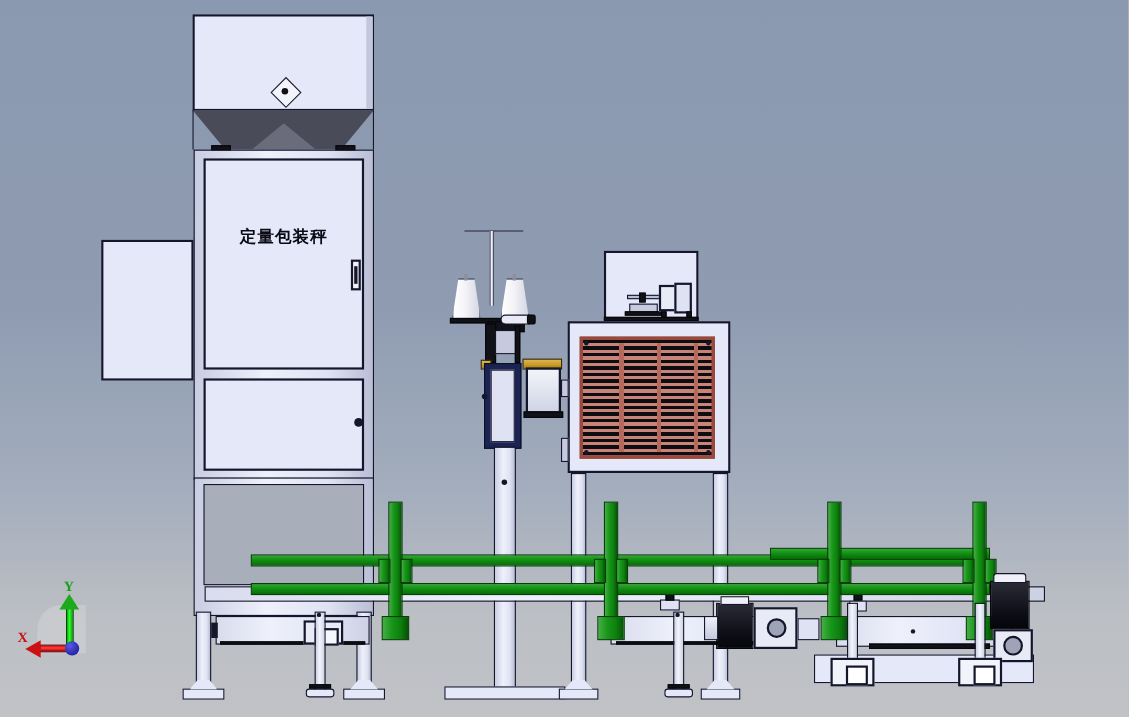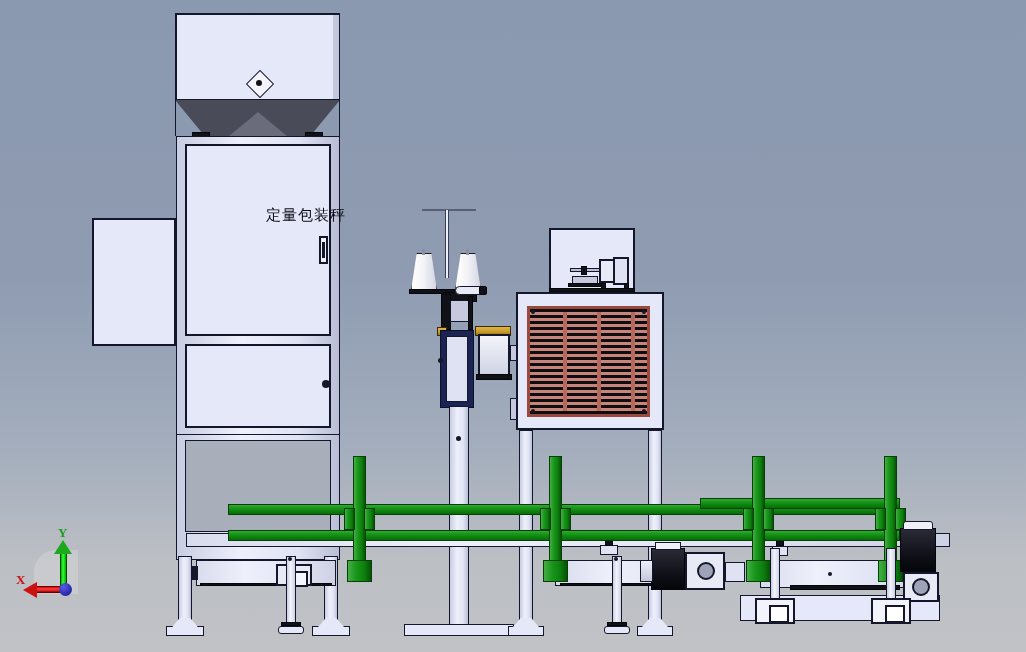--- a/index.html
+++ b/index.html
@@ -36,23 +36,23 @@
     background-image:
       repeating-linear-gradient(to bottom, #0d0d12 0px, #0d0d12 3px, #c9847a 3px, #c9847a 6px),
       none;
   }
   .grille-cols{
     position:absolute;inset:3px;
     background-image:repeating-linear-gradient(to right, rgba(190,110,98,0) 0px, rgba(190,110,98,0) 30px, #b4695c 30px, #b4695c 34px);
   }
 
   .label-cn{
-    color:#0a0a14;font-size:15px;font-weight:normal;letter-spacing:1px;
+    color:#0a0a14;font-size:15px;font-weight:bold;letter-spacing:1px;
     font-family:"DejaVu Sans","Liberation Sans",sans-serif;
-    text-align:center;white-space:nowrap;margin-left:48px;
+    text-align:center;white-space:nowrap;
   }
 
   
   .axis-arrow-y{
     width:7px;background:linear-gradient(to right,#0a0 0%,#3f3 40%,#0a0 100%);
     border:1px solid #004d00;box-sizing:border-box;
   }
   .axis-arrow-x{
     height:7px;background:linear-gradient(to bottom,#d00 0%,#f44 40%,#a00 100%);
     border:1px solid #600; box-sizing:border-box;

